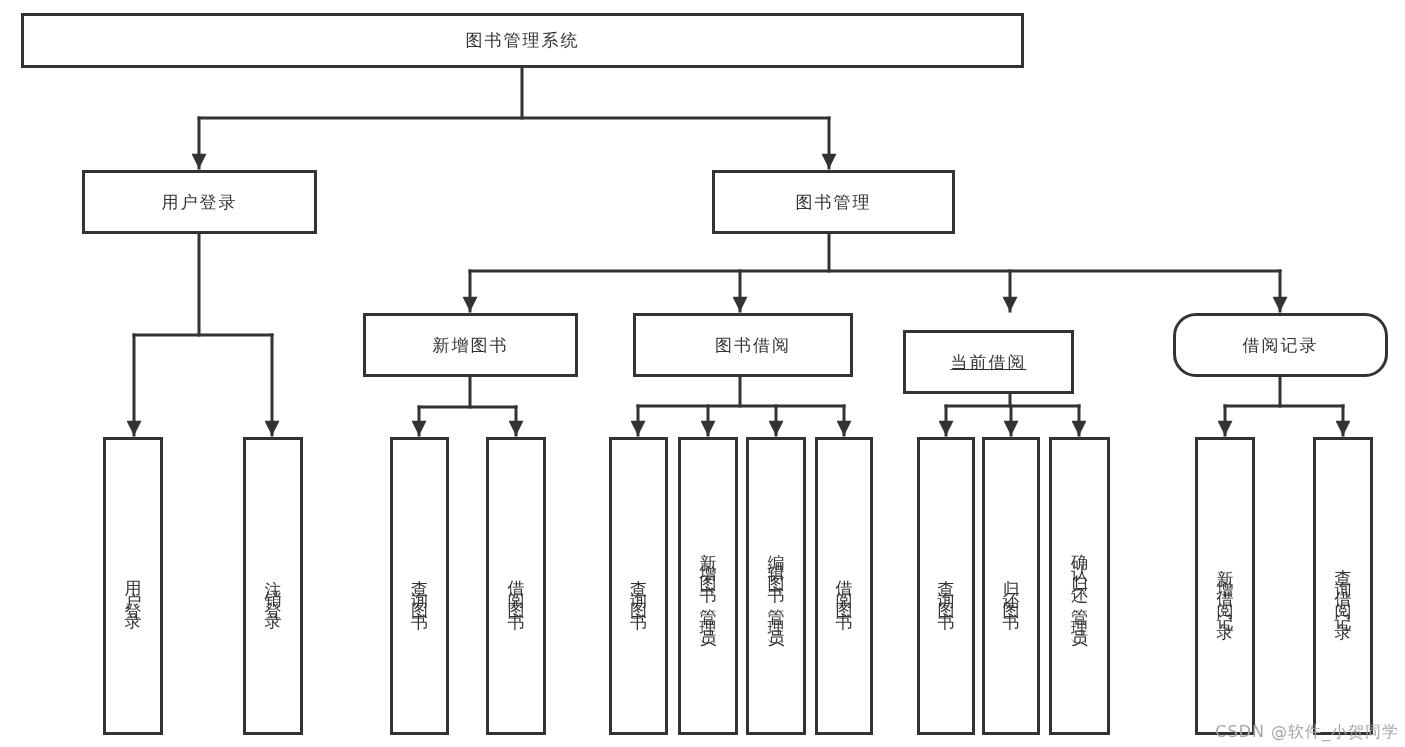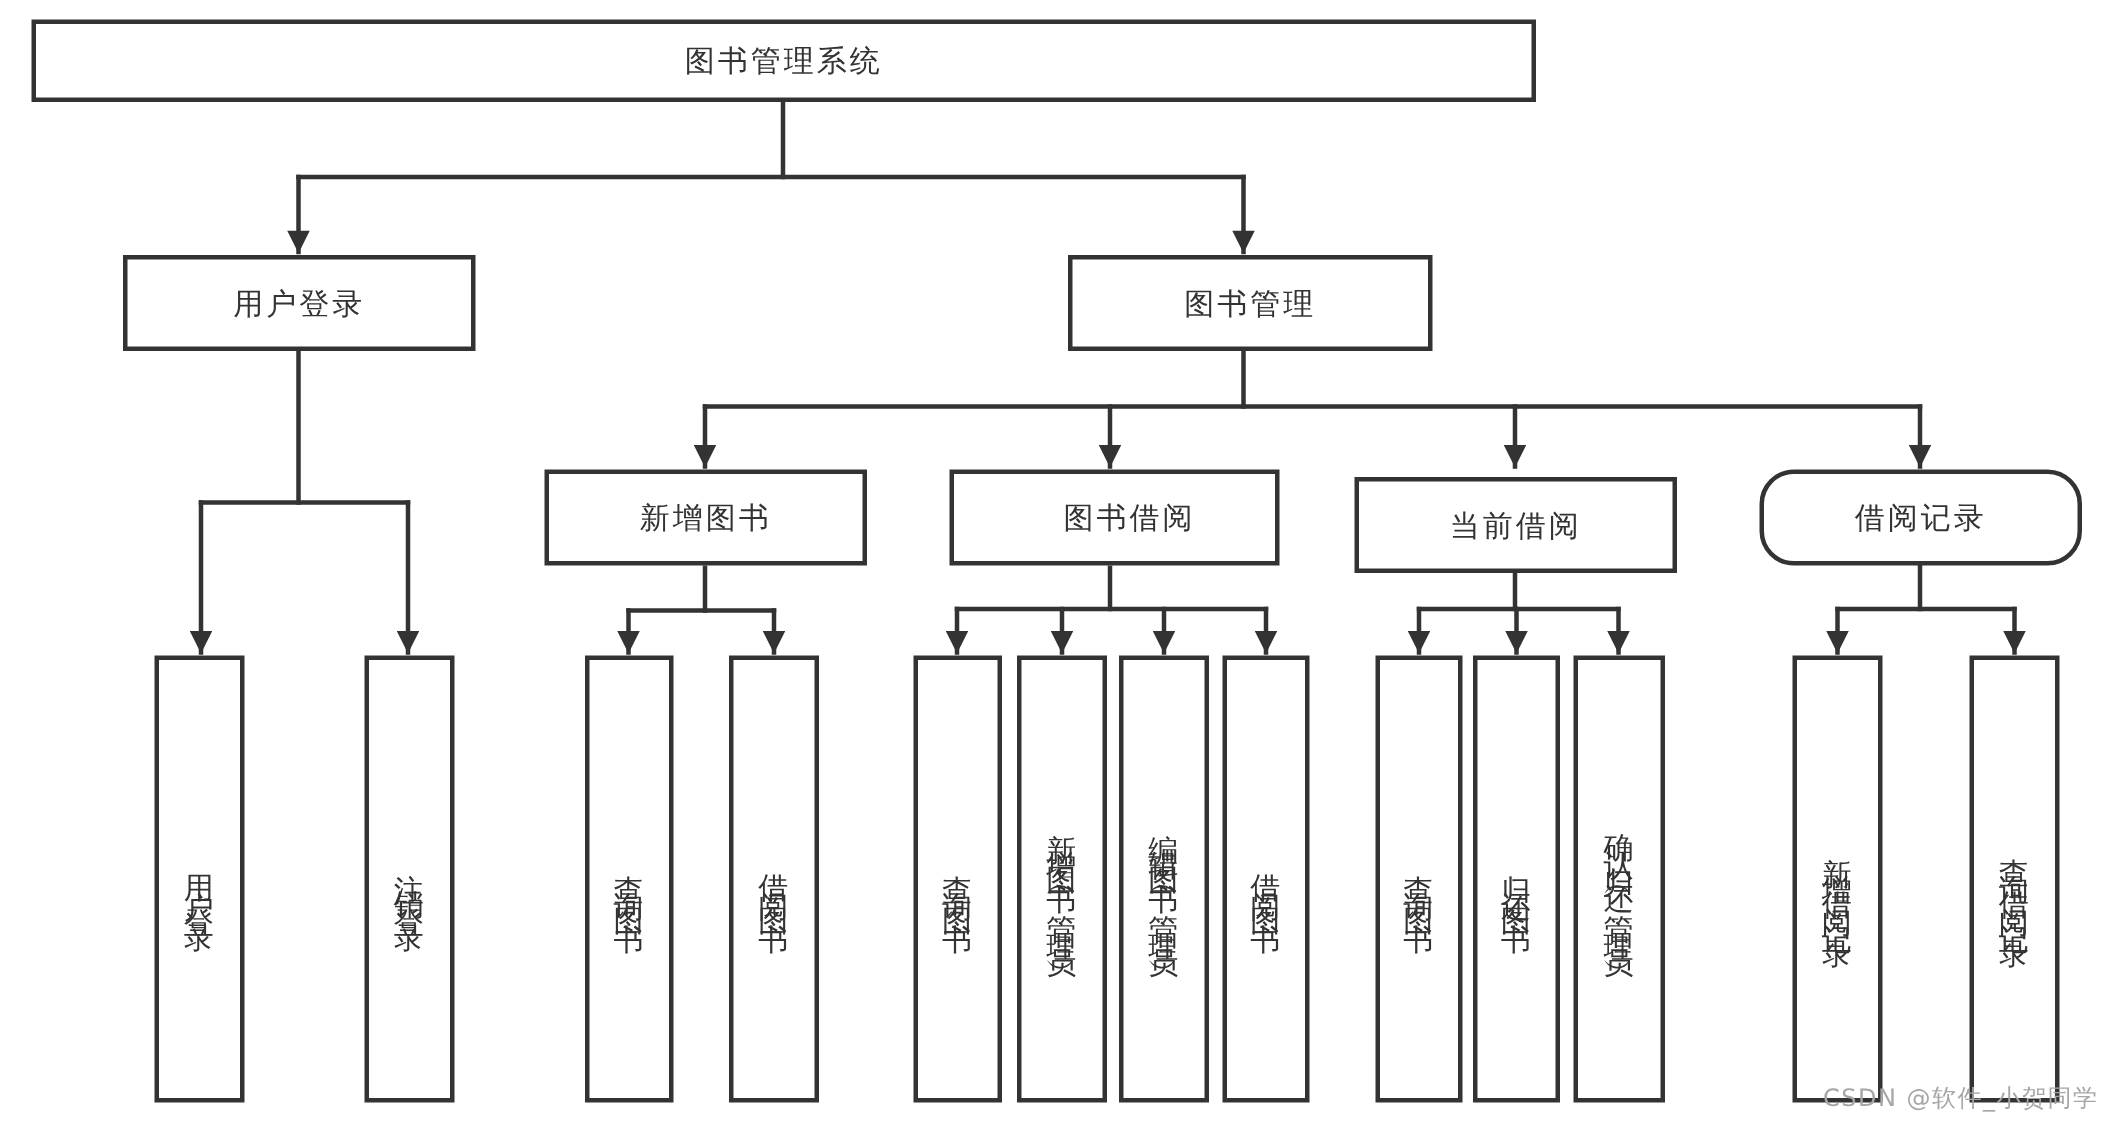--- a/index.html
+++ b/index.html
@@ -24,21 +24,21 @@
   }
   .node {
     position: absolute;
     box-sizing: border-box;
     background: #ffffff;
     border: 3px solid #333333;
     color: #333333;
     display: flex;
     align-items: center;
     justify-content: center;
-    font-size: 20px;
+    font-size: 17px;
     letter-spacing: 2px;
     text-align: center;
     z-index: 2;
   }
   .vnode {
     writing-mode: vertical-rl;
     letter-spacing: 11px;
     line-height: 1;
     padding-top: 6px;
   }
@@ -108,21 +108,21 @@
     </g>
   </svg>
 
   <div class="node" style="left:21px; top:13px; width:1003px; height:55px;">图书管理系统</div>
 
   <div class="node" style="left:82px; top:170px; width:235px; height:64px;">用户登录</div>
   <div class="node" style="left:712px; top:170px; width:243px; height:64px;">图书管理</div>
 
   <div class="node" style="left:363px; top:313px; width:215px; height:64px;">新增图书</div>
   <div class="node" style="left:633px; top:313px; width:220px; height:64px;padding-left:20px;">图书借阅</div>
-  <div class="node" style="left:903px; top:318px; width:215px; height:64px;">当前借阅</div>
+  <div class="node" style="left:903px; top:330px; width:171px; height:64px;text-decoration:underline;">当前借阅</div>
   <div class="node" style="left:1173px; top:313px; width:215px; height:64px;border-radius:23px;">借阅记录</div>
 
   <div class="node vnode" style="left:103px; top:437px; width:60px; height:298px;">用户登录</div>
   <div class="node vnode" style="left:243px; top:437px; width:60px; height:298px;">注销登录</div>
 
   <div class="node vnode" style="left:390px; top:437px; width:59px; height:298px;">查询图书</div>
   <div class="node vnode" style="left:486px; top:437px; width:60px; height:298px;">借阅图书</div>
 
   <div class="node vnode" style="left:609px; top:437px; width:59px; height:298px;">查询图书</div>
   <div class="node vnode" style="left:678px; top:437px; width:60px; height:298px;">新增图书（管理员）</div>

